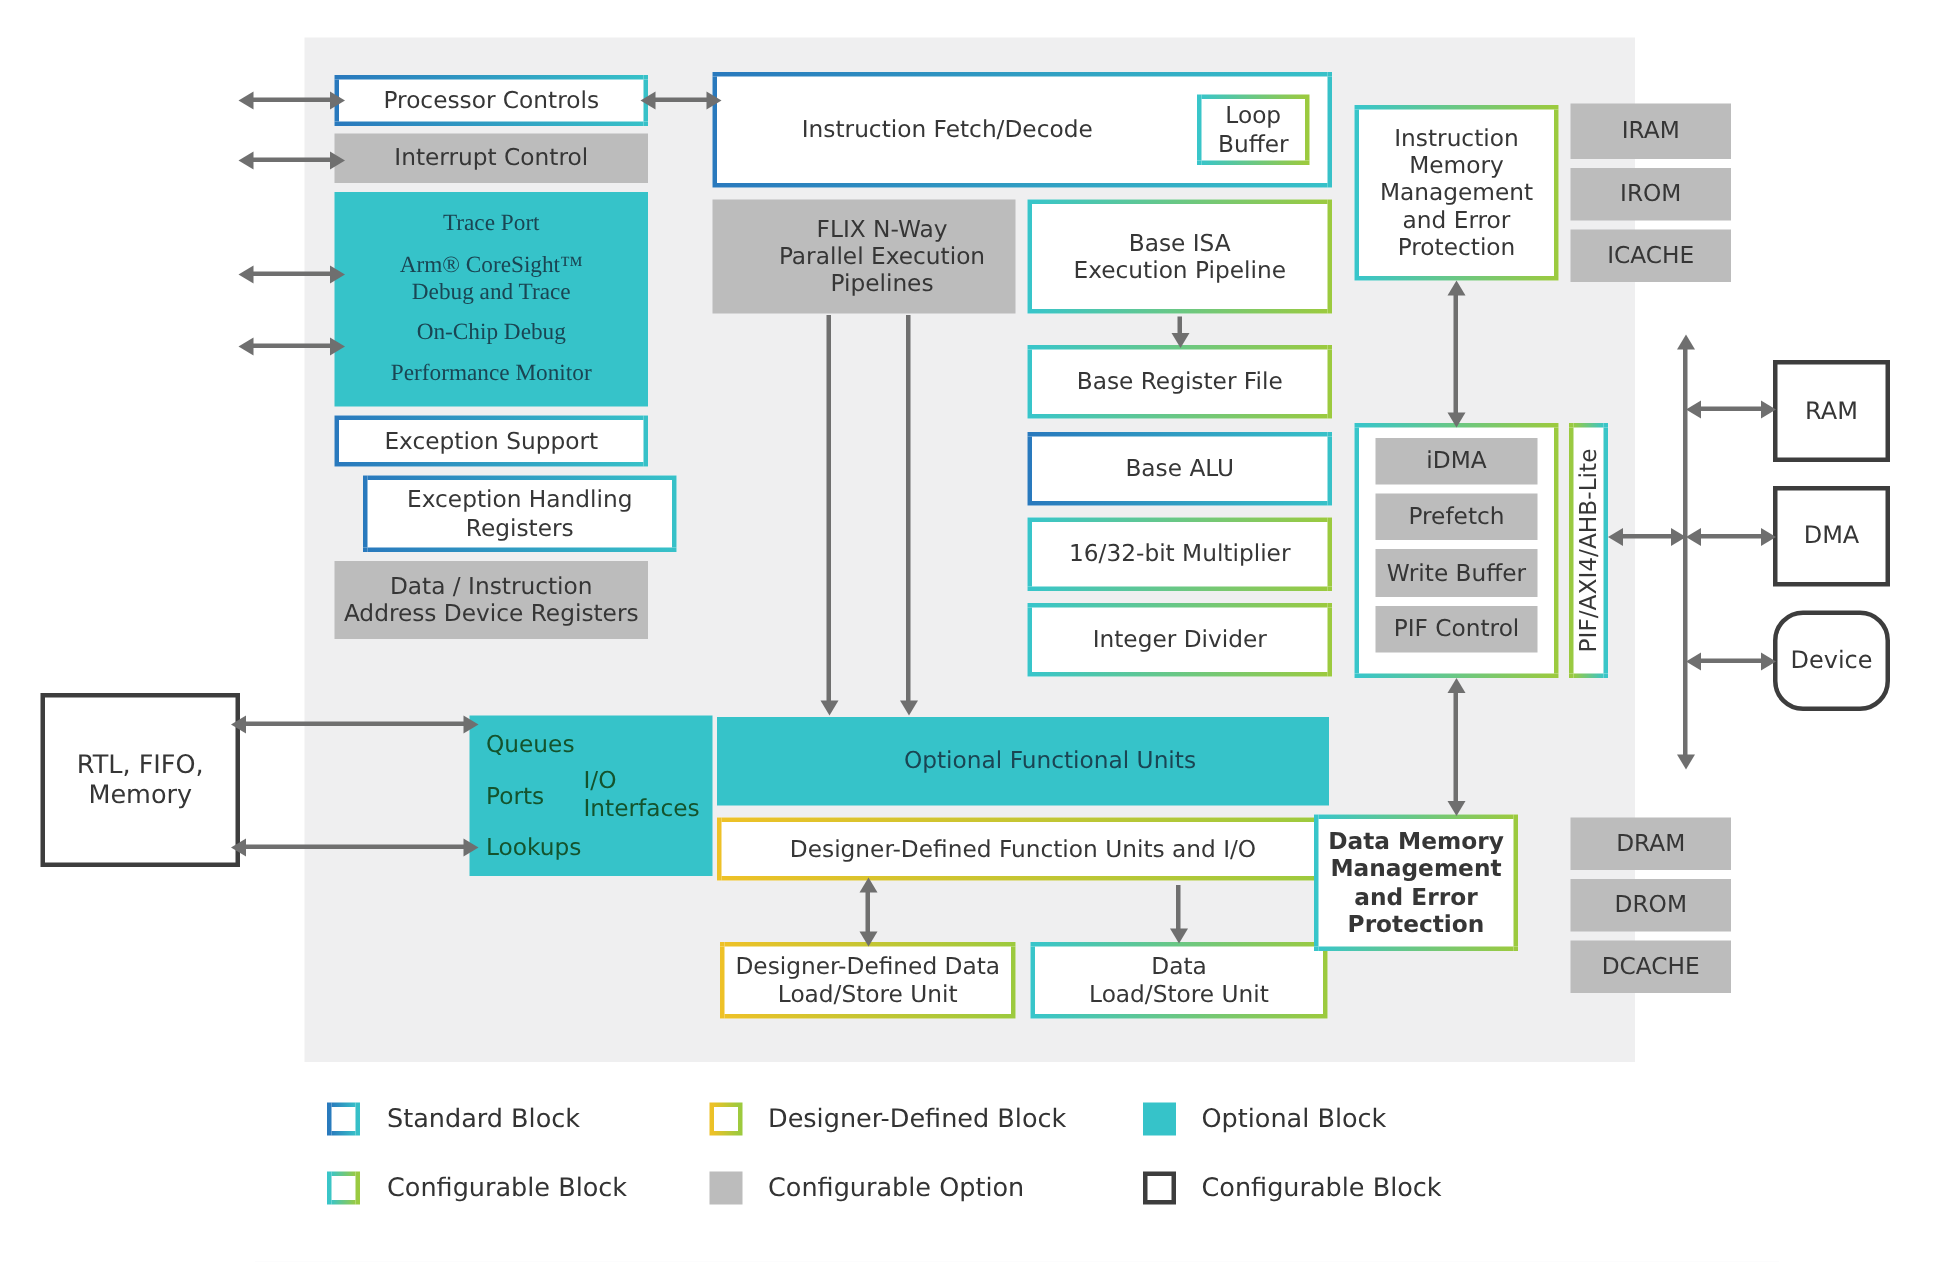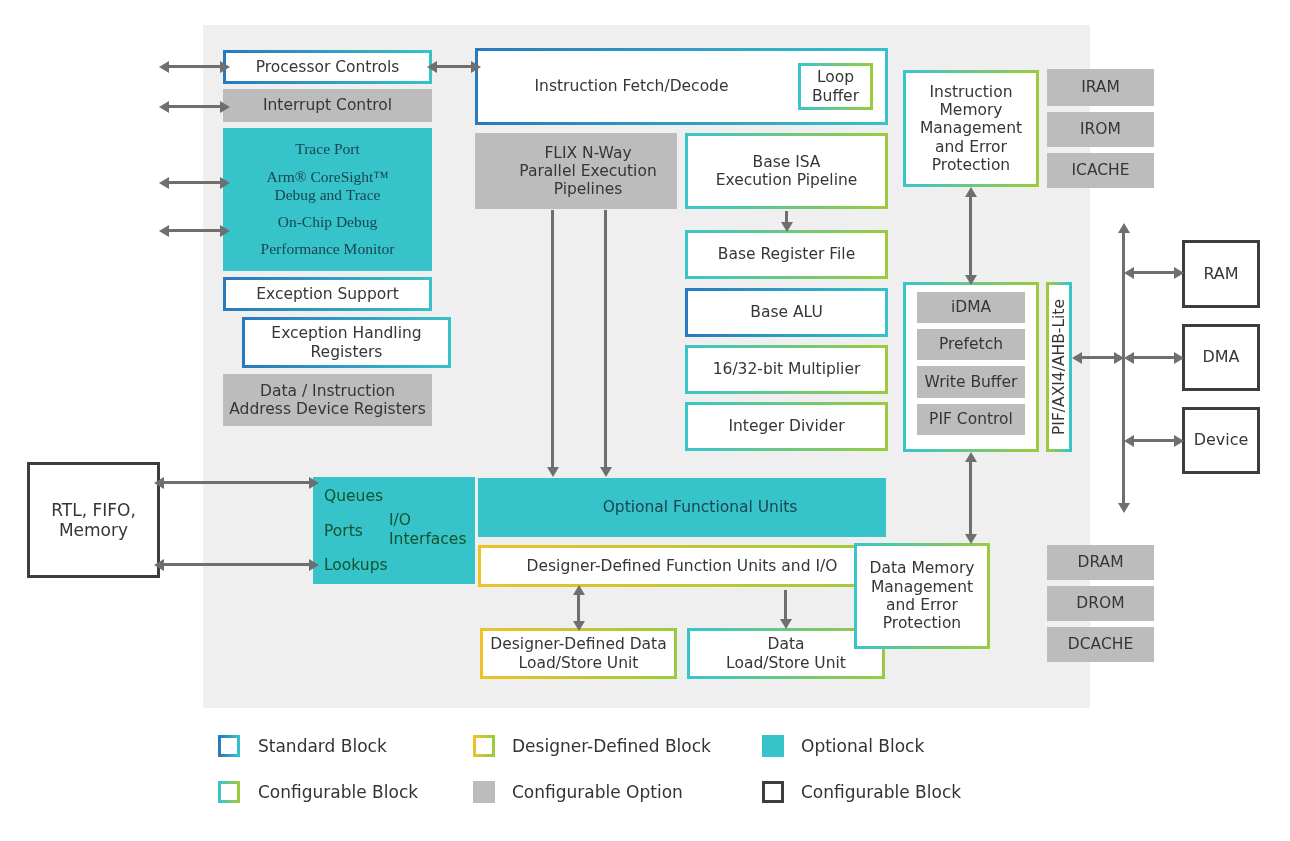--- a/index.html
+++ b/index.html
@@ -106,31 +106,31 @@
   <div class="block b-gray" style="left:1047px;top:112px;width:107px;height:35px;">IROM</div>
   <div class="block b-gray" style="left:1047px;top:153px;width:107px;height:35px;">ICACHE</div>
 
   <div class="block b-config" style="left:903px;top:282px;width:136px;height:170px;"></div>
   <div class="block b-gray" style="left:917px;top:292px;width:108px;height:31px;">iDMA</div>
   <div class="block b-gray" style="left:917px;top:329px;width:108px;height:31px;">Prefetch</div>
   <div class="block b-gray" style="left:917px;top:366px;width:108px;height:32px;">Write Buffer</div>
   <div class="block b-gray" style="left:917px;top:404px;width:108px;height:31px;">PIF Control</div>
   <div class="block b-config vtext" style="left:1046px;top:282px;width:26px;height:170px;">PIF/AXI4/AHB-Lite</div>
 
-  <div class="block b-config" style="left:854px;top:543px;width:136px;height:106px;">Data Memory
+  <div class="block b-config" style="left:876px;top:543px;width:136px;height:91px;font-weight:bold;">Data Memory
 Management
 and Error
 Protection</div>
   <div class="block b-gray" style="left:1047px;top:545px;width:107px;height:35px;">DRAM</div>
   <div class="block b-gray" style="left:1047px;top:586px;width:107px;height:35px;">DROM</div>
   <div class="block b-gray" style="left:1047px;top:627px;width:107px;height:35px;">DCACHE</div>
 
   <div class="block b-dark" style="left:1182px;top:240px;width:78px;height:68px;font-size:16px;">RAM</div>
   <div class="block b-dark" style="left:1182px;top:324px;width:78px;height:67px;font-size:16px;">DMA</div>
-  <div class="block b-dark" style="left:1182px;top:407px;width:78px;height:67px;font-size:16px;">Device</div>
+  <div class="block b-dark" style="left:1182px;top:407px;width:78px;height:67px;font-size:16px;border-radius:20px;">Device</div>
 
   <div class="arr h dl dr" style="left:168px;top:65px;width:53px;"></div>
   <div class="arr h dl dr" style="left:168px;top:105px;width:53px;"></div>
   <div class="arr h dl dr" style="left:168px;top:181px;width:53px;"></div>
   <div class="arr h dl dr" style="left:168px;top:229px;width:53px;"></div>
   <div class="arr h dl dr" style="left:436px;top:65px;width:36px;"></div>
   <div class="arr h dl dr" style="left:163px;top:481px;width:147px;"></div>
   <div class="arr h dl dr" style="left:163px;top:563px;width:147px;"></div>
   <div class="arr v dd" style="left:551px;top:210px;height:258px;"></div>
   <div class="arr v dd" style="left:604px;top:210px;height:258px;"></div>

